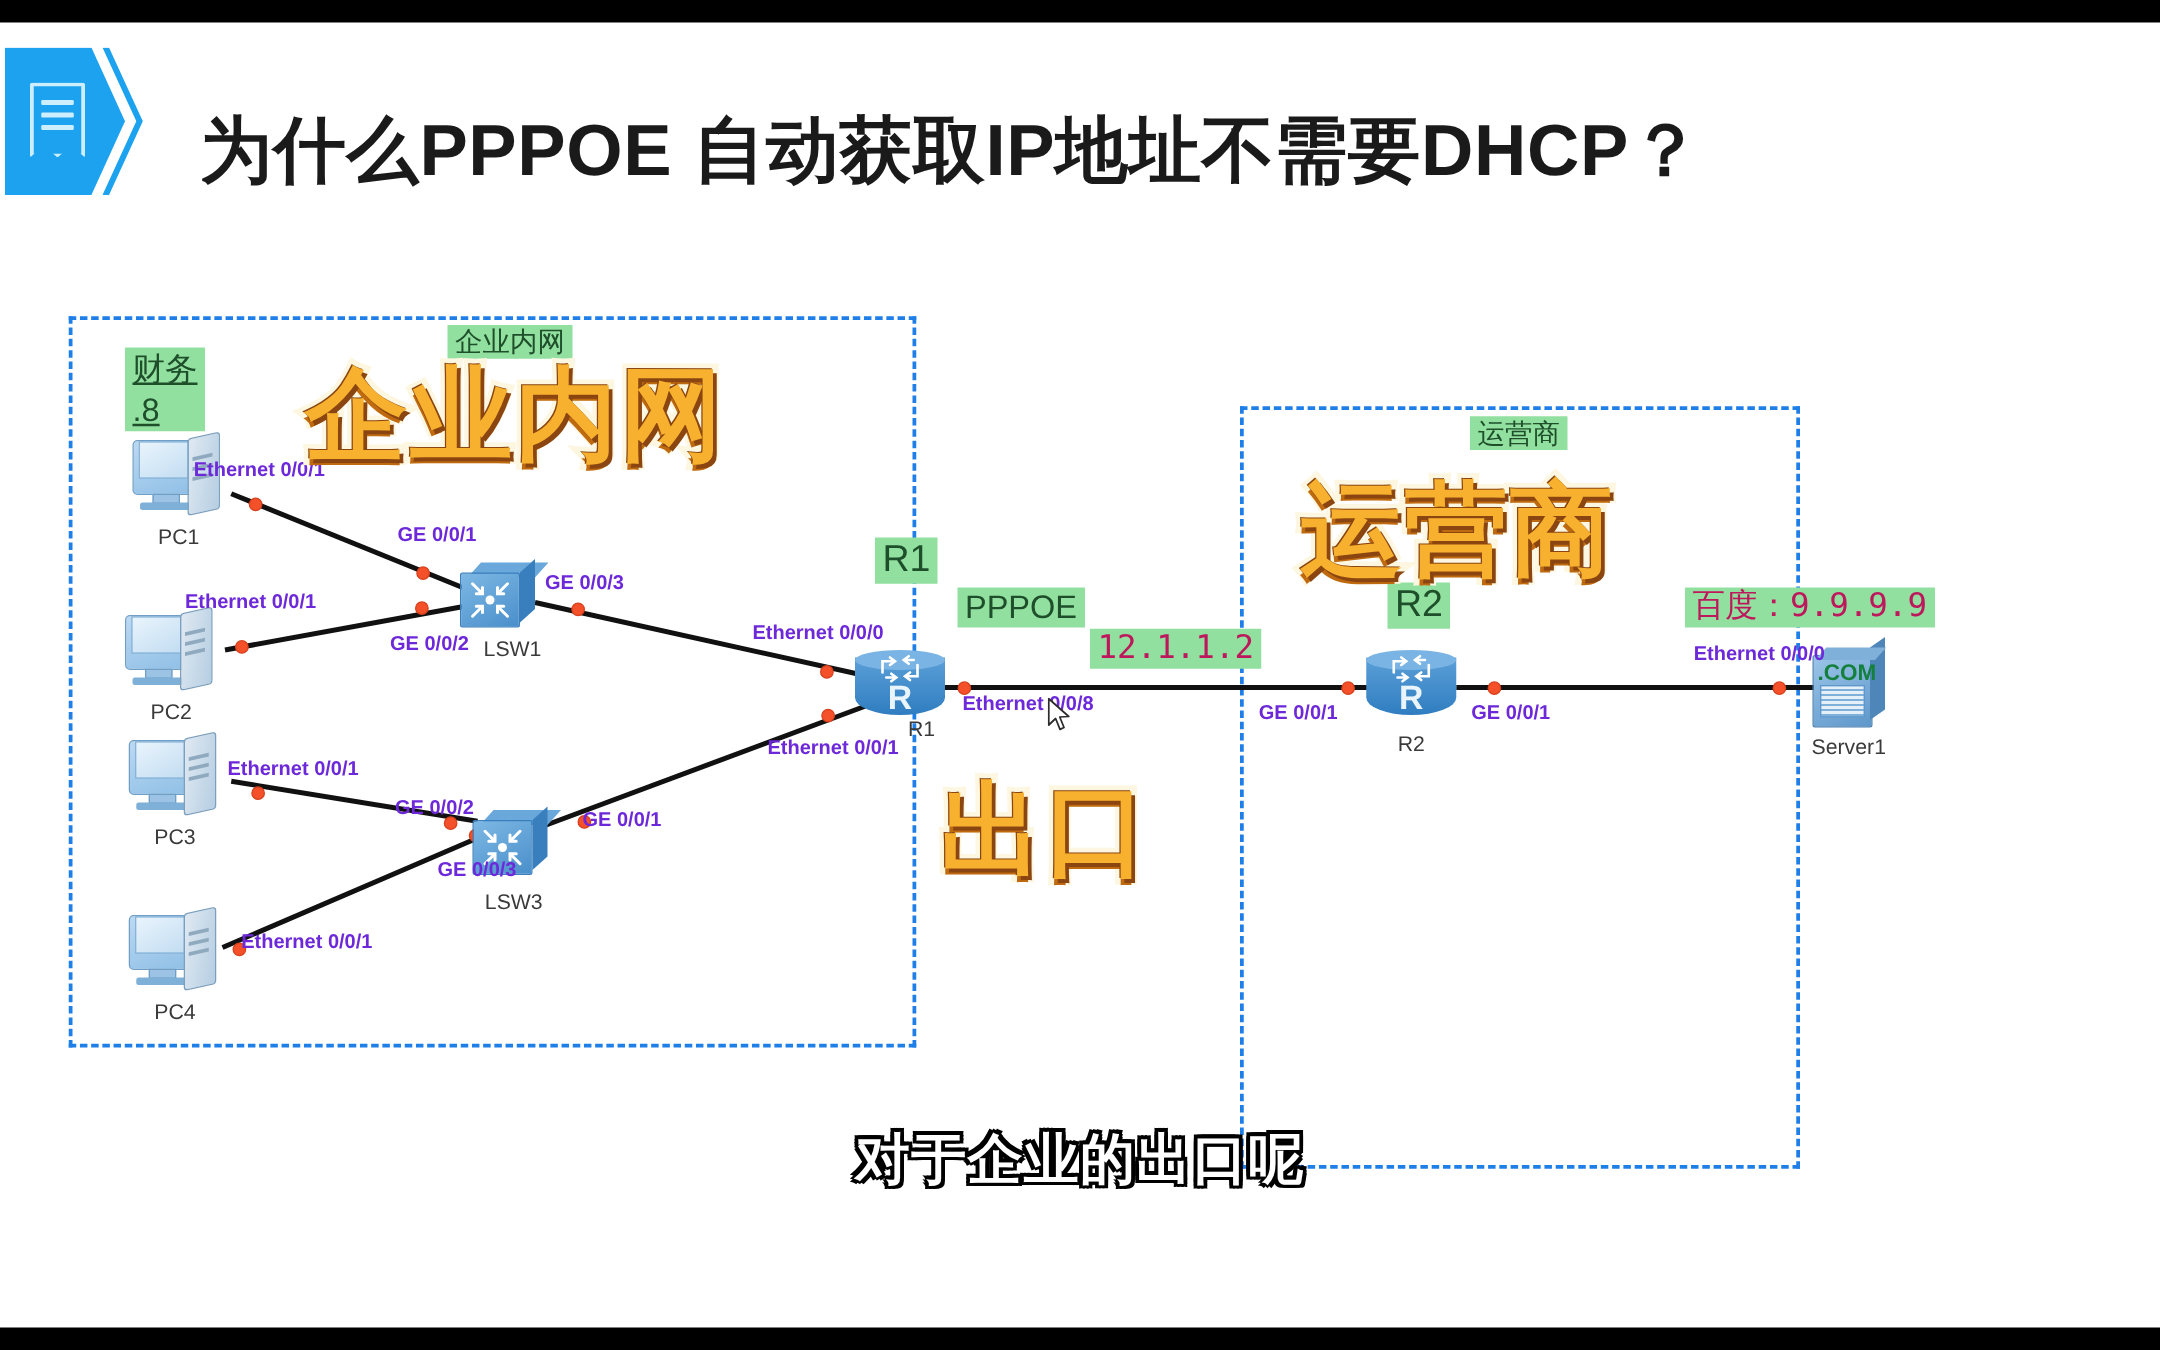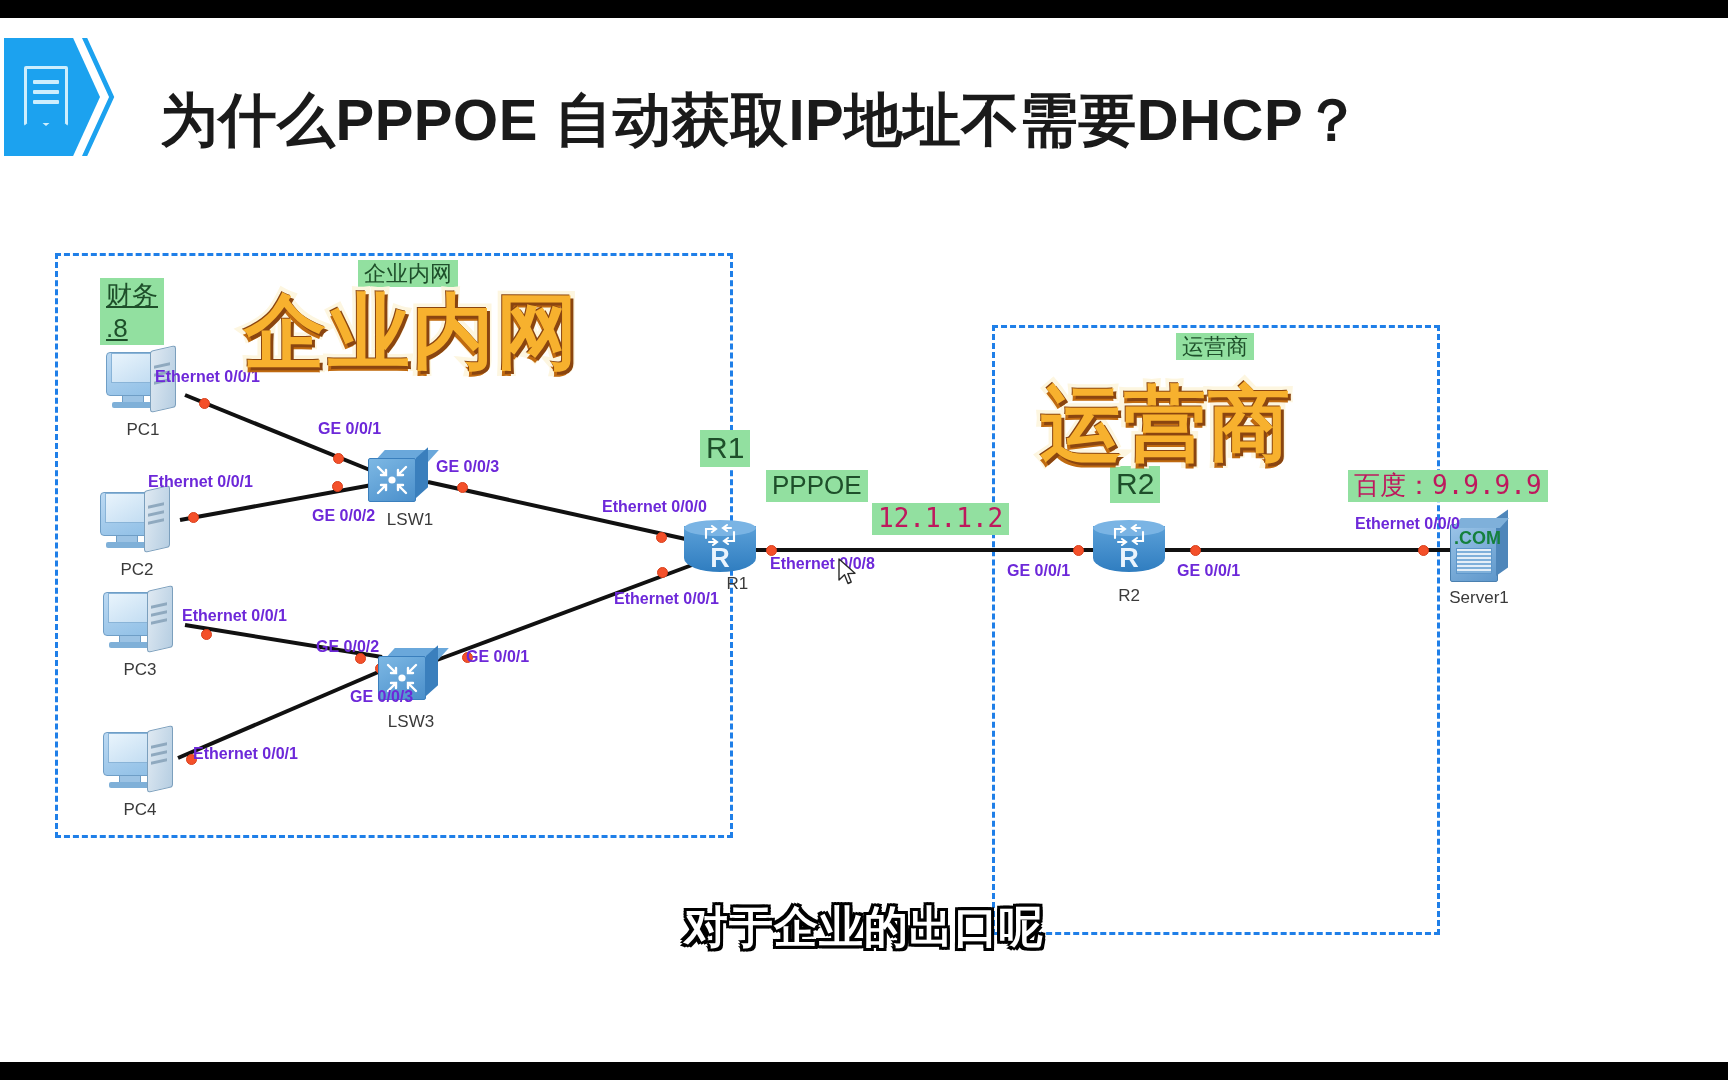--- a/index.html
+++ b/index.html
@@ -424,20 +424,21 @@
     <div class="ghl zone-name" style="left:1176px; top:163px;">运营商</div>
 
     <div class="ghl dev" style="left:700px; top:260px;">R1</div>
     <div class="ghl dev" style="left:1110px; top:296px;">R2</div>
     <div class="ghl tag" style="left:766px; top:300px;">PPPOE</div>
     <div class="ghl mono" style="left:872px; top:333px;">12.1.1.2</div>
     <div class="ghl mono" style="left:1348px; top:300px;">百度：9.9.9.9</div>
 
     <div class="callout" style="left:244px; top:108px;">企业内网</div>
     <div class="callout" style="left:1040px; top:200px;">运营商</div>
+    <div class="callout" style="left:752px; top:440px;">出口</div>
 
     <svg id="cursor" viewBox="0 0 20 28">
       <path d="M1 1 L1 22 L6.5 16.8 L10 25.5 L13.2 24 L9.8 15.6 L17 15.2 Z" fill="#ffffff" stroke="#2b2b2b" stroke-width="1.4" stroke-linejoin="round"></path>
     </svg>
 
   </div>
 
   <div id="subtitle">对于企业的出口呢</div>
 
 </div>

